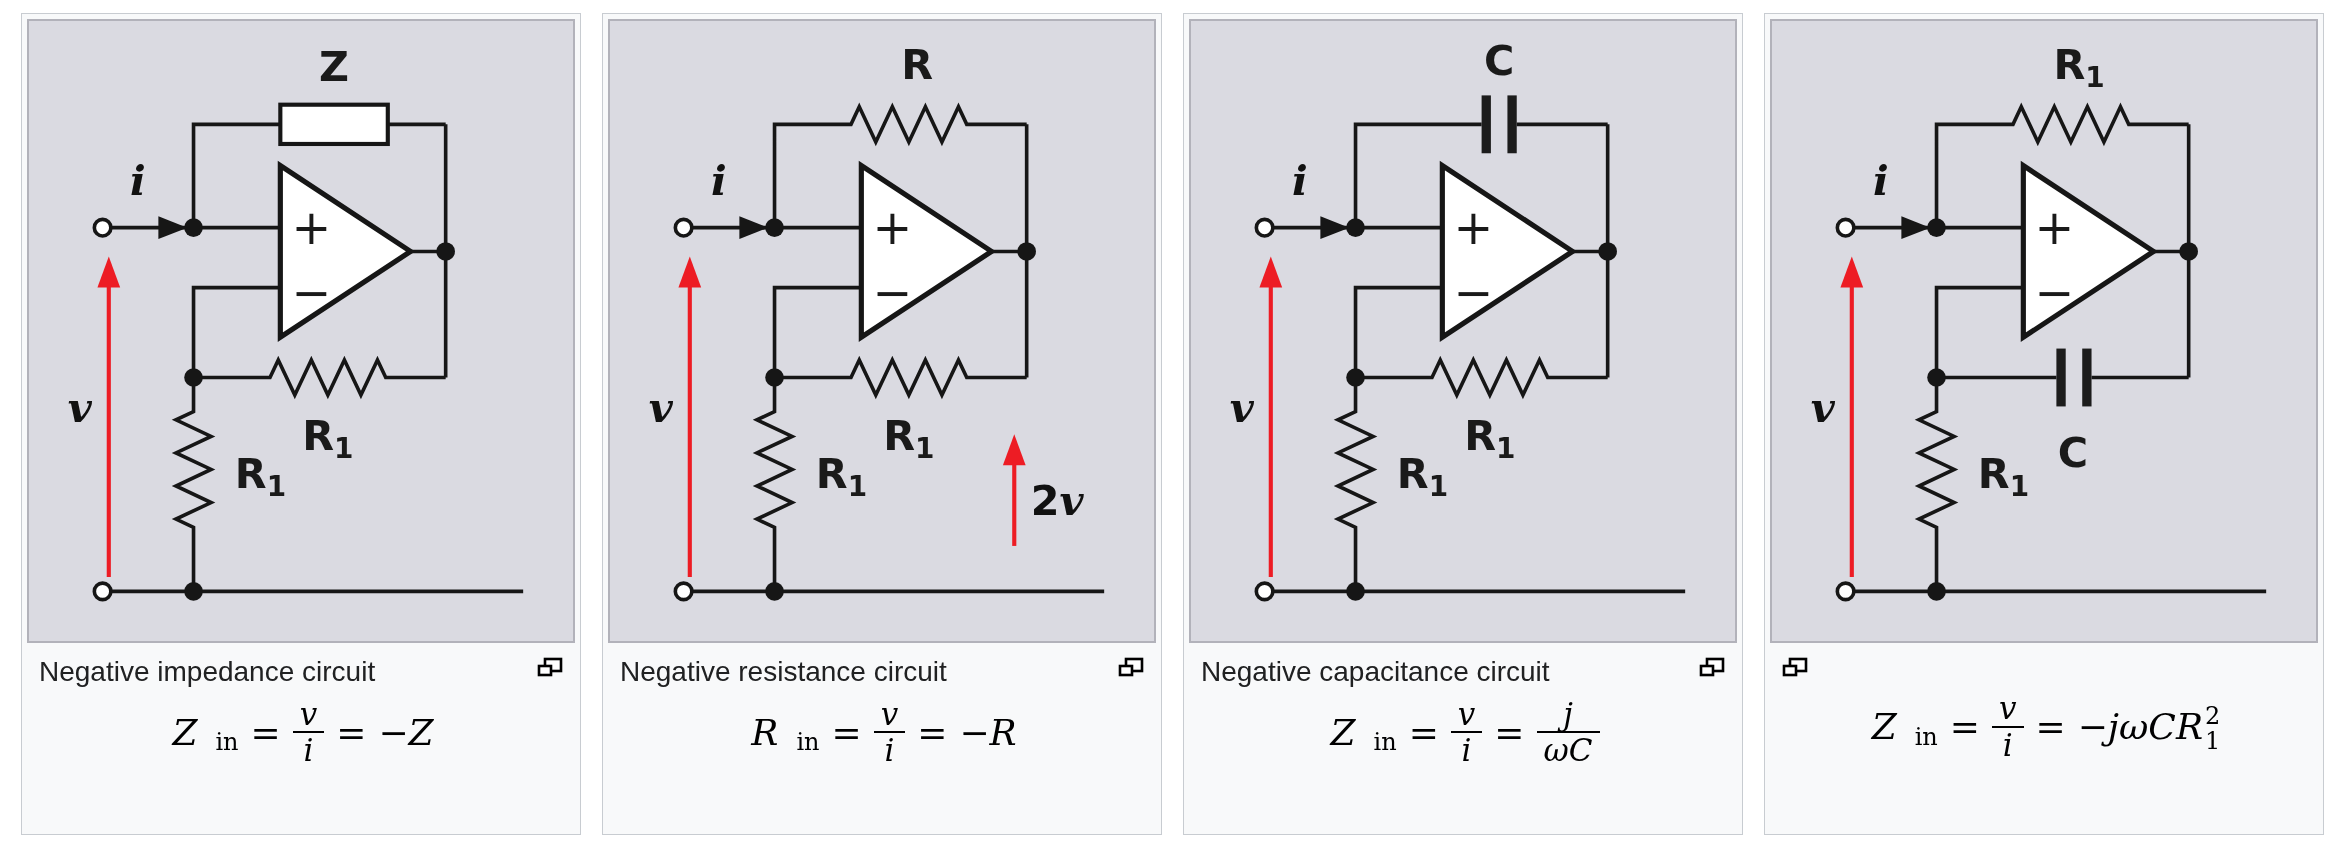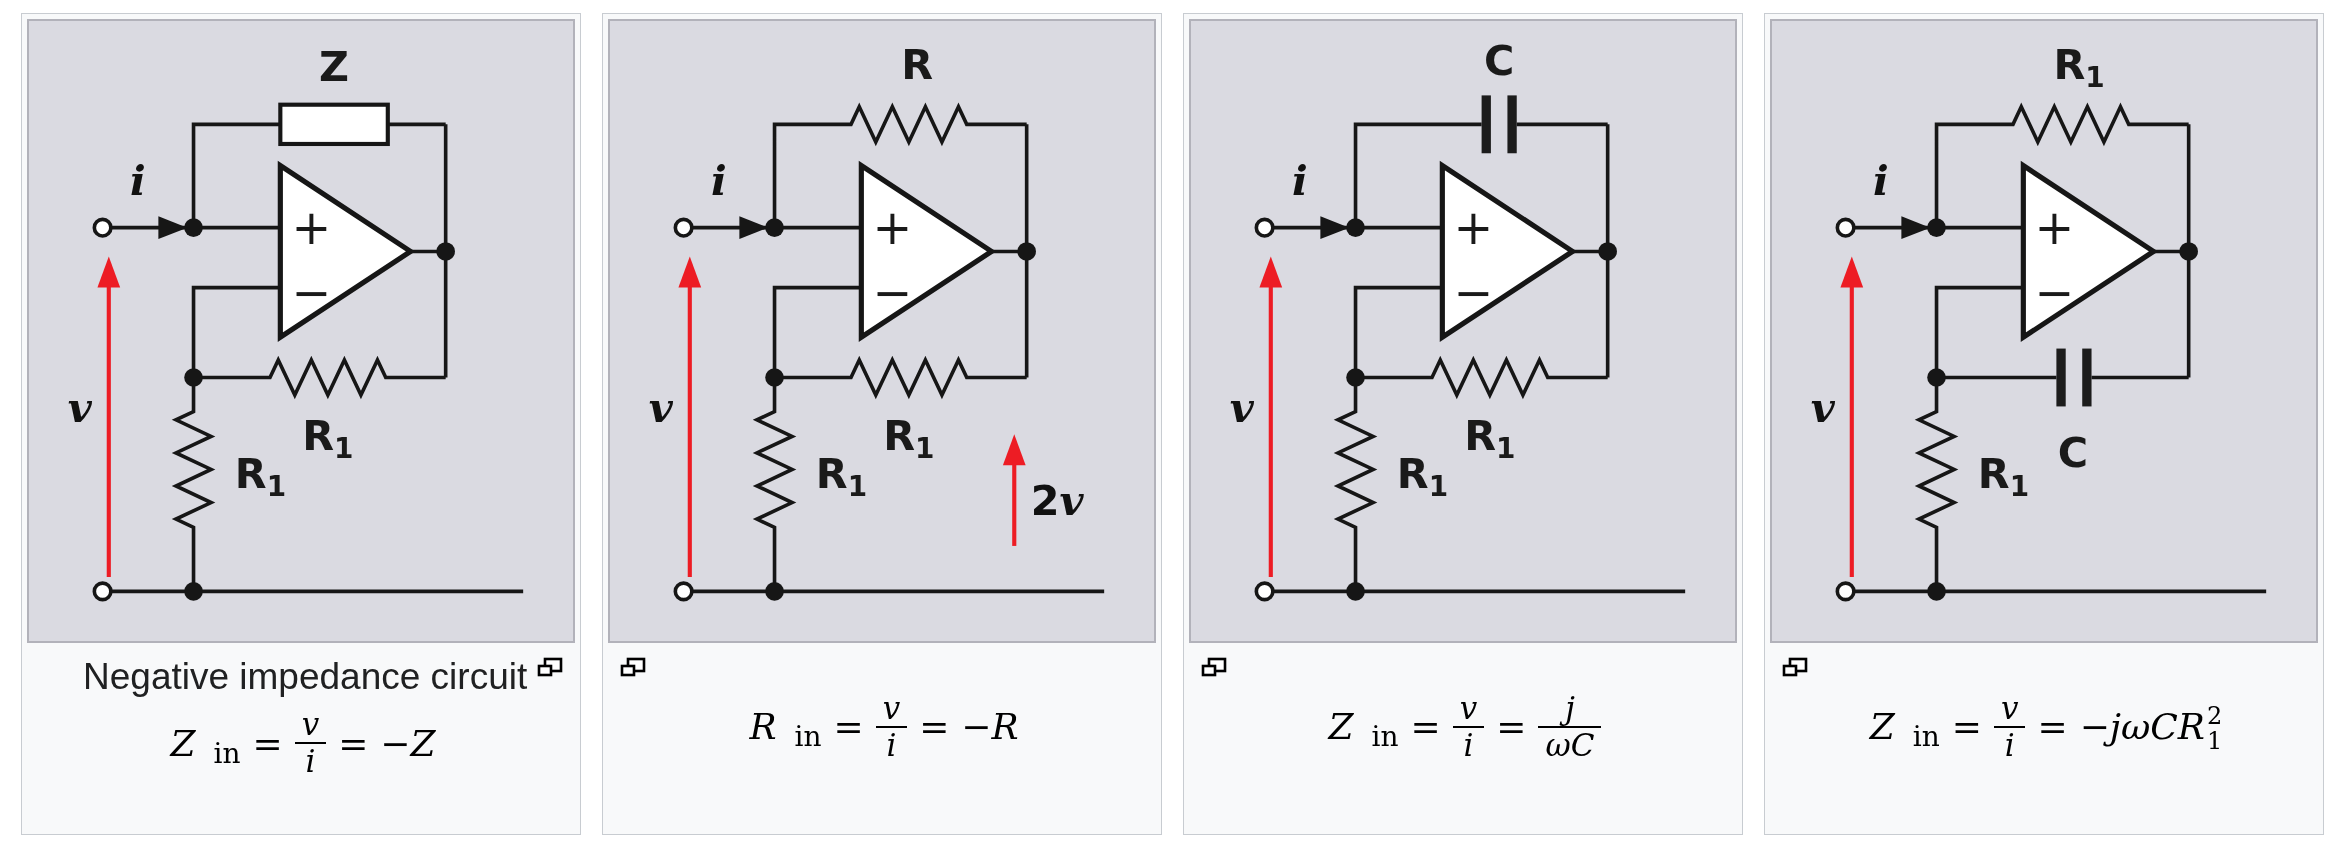--- a/index.html
+++ b/index.html
@@ -43,30 +43,30 @@
   .redf { fill: var(--arrow-red); }
   text.lbl  { font-family: "DejaVu Sans", sans-serif; font-weight: bold; font-size: 40px; fill: #1a1a1a; }
   tspan.s   { font-size: 27px; }
   text.ital { font-family: "DejaVu Serif", serif; font-weight: bold; font-style: italic; font-size: 40px; fill: #111; }
   tspan.coeff { font-family: "DejaVu Sans", sans-serif; font-style: normal; font-weight: bold; font-size: 40px; }
   text.sign { font-family: "DejaVu Sans", sans-serif; font-weight: 400; font-size: 46px; fill: #1a1a1a; }
 
   
   .caption { padding: 12px 8px 0 12px; color: #202122; }
   .caption-row { display: flex; justify-content: space-between; align-items: flex-start; }
-  .caption-text { font-size: 37px; line-height: 1.2; margin-left: 44px; }
+  .caption-text { font-size: 28px; line-height: 1.2; }
   .magnify { margin: 2px 4px 0 0; cursor: pointer; }
   .formula-row {
     display: flex; justify-content: center; align-items: center;
     margin-top: 8px;
     font-family: "DejaVu Serif", serif;
     font-size: 36px; color: #000;
   }
   .fvar { font-style: italic; }
-  .fsub { font-style: normal; font-size: 28px; position: relative; top: 10px; margin-left: 18px; }
+  .fsub { font-style: normal; font-size: 24px; position: relative; top: 10px; margin-left: 18px; }
   .eq   { font-style: normal; margin: 0 12px; }
   .frac { display: inline-flex; flex-direction: column; align-items: center; }
   .frac .num, .frac .den { font-style: italic; font-size: 31px; line-height: 1.12; padding: 0 7px; }
   .frac .bar { height: 2px; background: #000; align-self: stretch; }
   .supsub { display: inline-flex; flex-direction: column; font-style: normal; font-size: 24px; line-height: 1.02; position: relative; top: 2px; margin-left: 2px; }
 </style>
 </head>
 <body>
 
 <div class="panels">
@@ -168,20 +168,21 @@
         <text class="lbl" x="196" y="452"><tspan>R</tspan><tspan class="s" dy="8">1</tspan></text>
         <text class="ital" x="102" y="168" text-anchor="middle">i</text>
         <text class="ital" x="46" y="388" text-anchor="middle">v</text>
         <text class="ital" x="404" y="478"><tspan class="coeff">2</tspan><tspan>v</tspan></text>
         <text class="sign" x="270" y="216" text-anchor="middle">+</text>
         <text class="sign" x="270" y="279" text-anchor="middle">−</text>
       </svg>
     </div>
     <figcaption class="caption">
       <div class="caption-row">
+        <span class="caption-text">Negative resistance circuit</span>
         <span class="magnify">
           <svg width="26" height="22" viewBox="0 0 26 22">
             <rect x="8" y="2" width="16" height="12" fill="#fff" stroke="#000" stroke-width="2.6"></rect>
             <rect x="2" y="9" width="12" height="9" fill="#fff" stroke="#000" stroke-width="2.6"></rect>
           </svg>
         </span>
       </div>
       <div class="formula-row">
         <span class="fvar">R</span>
           <span class="fsub">in</span>
@@ -230,20 +231,21 @@
         <text class="lbl" x="286" y="415" text-anchor="middle"><tspan>R</tspan><tspan class="s" dy="8">1</tspan></text>
         <text class="lbl" x="196" y="452"><tspan>R</tspan><tspan class="s" dy="8">1</tspan></text>
         <text class="ital" x="102" y="168" text-anchor="middle">i</text>
         <text class="ital" x="46" y="388" text-anchor="middle">v</text>
         <text class="sign" x="270" y="216" text-anchor="middle">+</text>
         <text class="sign" x="270" y="279" text-anchor="middle">−</text>
       </svg>
     </div>
     <figcaption class="caption">
       <div class="caption-row">
+        <span class="caption-text">Negative capacitance circuit</span>
         <span class="magnify">
           <svg width="26" height="22" viewBox="0 0 26 22">
             <rect x="8" y="2" width="16" height="12" fill="#fff" stroke="#000" stroke-width="2.6"></rect>
             <rect x="2" y="9" width="12" height="9" fill="#fff" stroke="#000" stroke-width="2.6"></rect>
           </svg>
         </span>
       </div>
       <div class="formula-row">
         <span class="fvar">Z</span>
           <span class="fsub">in</span>

